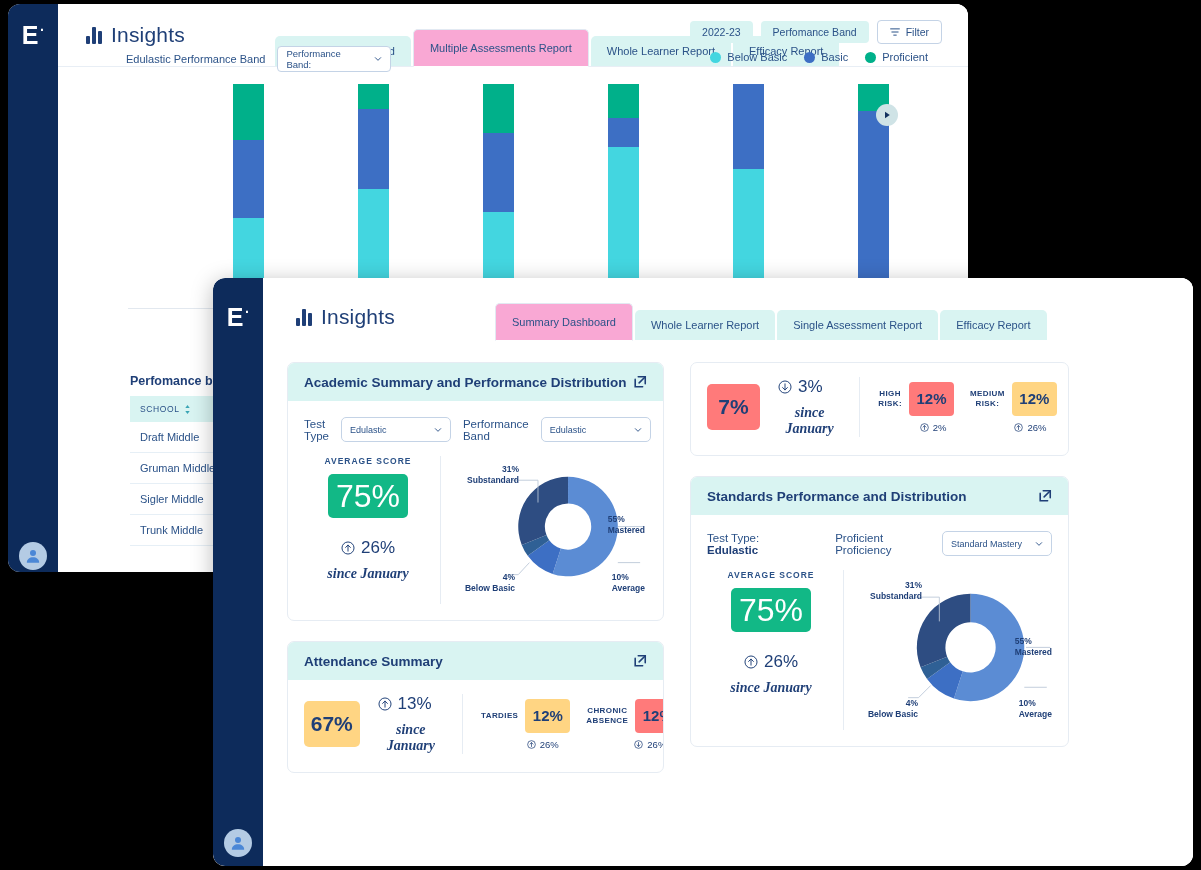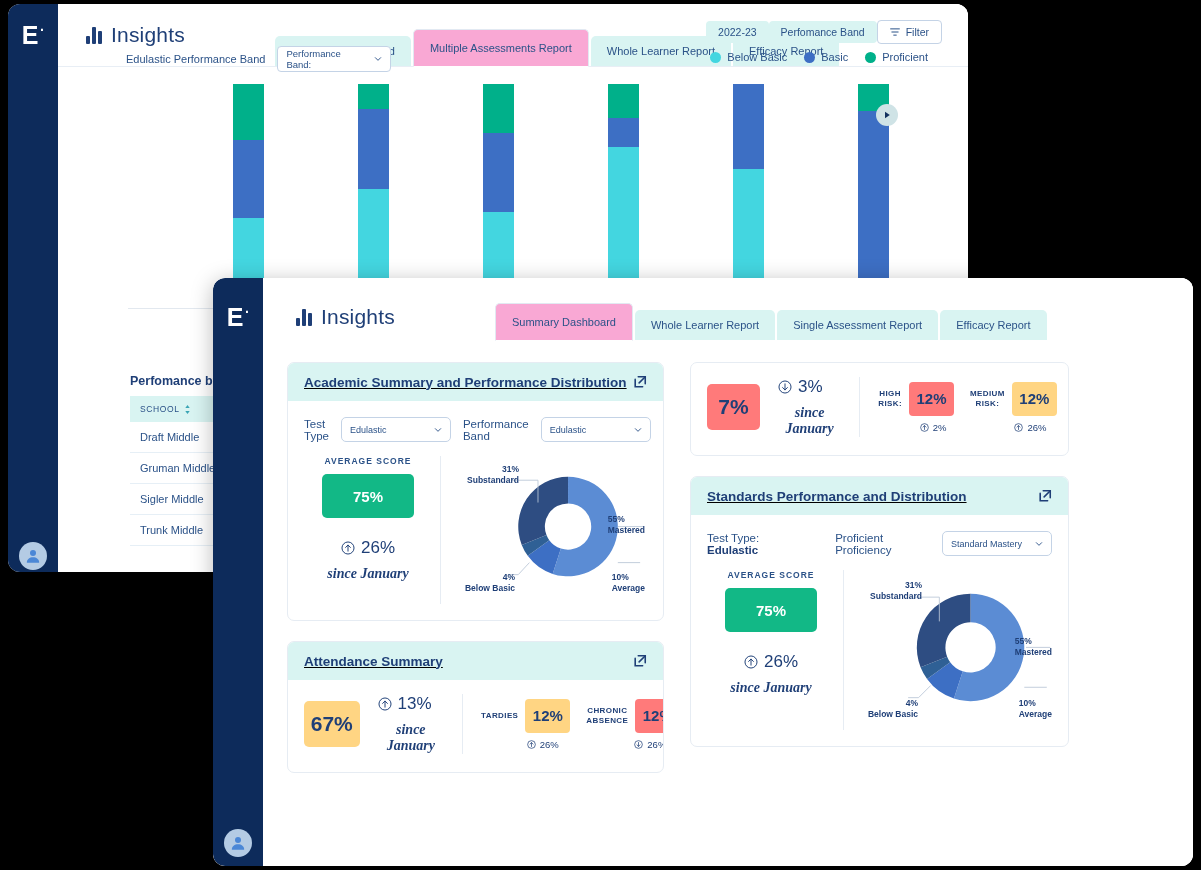--- a/index.html
+++ b/index.html
@@ -33,21 +33,21 @@
   .tabs{position:absolute;display:flex;align-items:flex-end;gap:2px;bottom:0;}
   .tab{background:#d9f4f2;color:#2b5288;font-size:11px;padding:0 16px;height:30px;
        display:flex;align-items:center;justify-content:center;white-space:nowrap;
        border-radius:5px 5px 0 0;cursor:pointer;}
   .tab.active{background:#f9a8d4;color:#2b5288;height:36px;
               border:1px solid #e2e9f2;border-bottom:1px solid #fff;
               position:relative;z-index:3;margin-bottom:-1px;}
 
   
   #win-back{left:8px;top:4px;width:960px;height:568px;}
-  .chip-row{position:absolute;right:26px;top:16px;display:flex;align-items:center;}
+  .chip-row{position:absolute;right:26px;top:16px;display:flex;align-items:center;gap:8px;}
   .chip{background:#d9f4f2;color:#2b5288;font-size:10.5px;padding:5px 12px;border-radius:4px;}
   .btn-filter{border:1px solid #c4d3e6;border-radius:4px;color:#2b5288;font-size:10.5px;
               padding:5px 12px;display:flex;align-items:center;gap:6px;background:#fff;}
   .btn-filter svg{width:10px;height:10px;}
 
   .legend{position:absolute;right:40px;top:47px;display:flex;gap:17px;align-items:center;}
   .legend .li{display:flex;align-items:center;gap:6px;font-size:11px;color:#2b5288;}
   .legend .dot{width:11px;height:11px;border-radius:50%;}
 
   .pb-row{position:absolute;left:68px;top:42px;display:flex;align-items:center;gap:12px;}
@@ -81,41 +81,41 @@
   #win-front .rail{border-radius:12px 0 0 12px;}
   .content{position:absolute;left:0;right:0;top:62px;bottom:0;background:#fff;
            padding:22px 24px;box-sizing:border-box;}
   .grid{display:flex;gap:26px;}
   .col{display:flex;flex-direction:column;gap:20px;}
   .col-l{width:377px;}
   .col-r{width:379px;}
 
   .card{border:1px solid #e6ecf3;border-radius:7px;background:#fff;overflow:hidden;}
   .card-head{background:#d9f4f2;height:38px;display:flex;align-items:center;
-             padding:0 16px;justify-content:space-between;text-decoration:underline;}
+             padding:0 16px;justify-content:space-between;}
   .card-title{font-size:13.5px;font-weight:700;color:#1f3f77;display:flex;align-items:center;gap:9px;}
   .pillo{border:1px solid #1f3f77;border-radius:10px;font-size:7px;font-weight:700;
          color:#1f3f77;padding:3px 8px;letter-spacing:.5px;}
   .ext{width:14px;height:14px;cursor:pointer;}
   .ext svg{width:14px;height:14px;}
   .card-body{padding:16px;}
 
   .filters{display:flex;align-items:center;gap:12px;}
   .flabel{font-size:11.5px;color:#2b5288;}
   .sel2{border:1px solid #c4d3e6;border-radius:5px;height:23px;min-width:92px;
         display:flex;align-items:center;justify-content:space-between;padding:0 8px;
         font-size:9px;color:#2b5288;background:#fff;cursor:pointer;}
   .sel2 .cv{width:8px;height:8px;flex:none;margin-left:6px;}
 
   .avgwrap{display:flex;align-items:stretch;margin-top:14px;}
   .avgcol{width:128px;text-align:center;display:flex;flex-direction:column;
           align-items:center;border-right:1px solid #e6ecf3;padding-right:8px;}
   .avg-lab{font-size:8.5px;font-weight:700;color:#2b5288;letter-spacing:1px;}
-  .bigbox{margin-top:8px;width:92px;height:44px;border-radius:5px;color:#fff;
-          font-size:15px;font-weight:700;display:flex;align-items:center;justify-content:center;}
+  .bigbox{margin-top:8px;width:80px;height:44px;border-radius:5px;color:#fff;
+          font-size:32px;font-weight:400;display:flex;align-items:center;justify-content:center;}
   .delta{margin-top:20px;display:flex;align-items:center;gap:6px;
          font-size:17px;color:#1f3f77;}
   .delta svg{width:14px;height:14px;}
   .since{margin-top:8px;font-size:14px;font-style:italic;font-weight:700;
          color:#1f3f77;font-family:"Liberation Serif",serif;}
 
   .donutcol{flex:1;position:relative;}
   .donut-lab{position:absolute;font-size:8.5px;font-weight:700;color:#1f3f77;line-height:1.35;}
 
   

